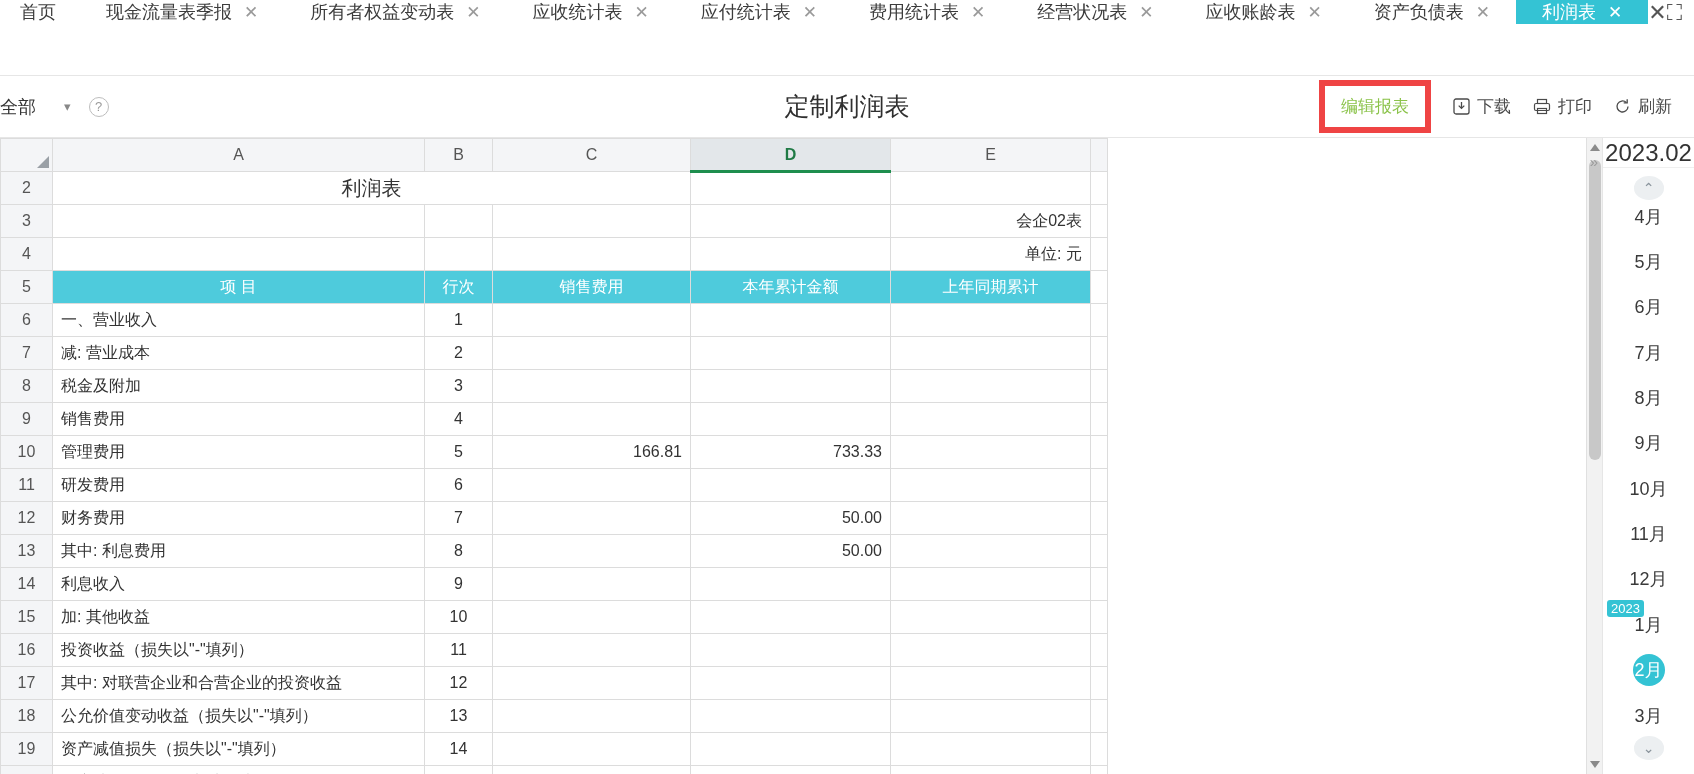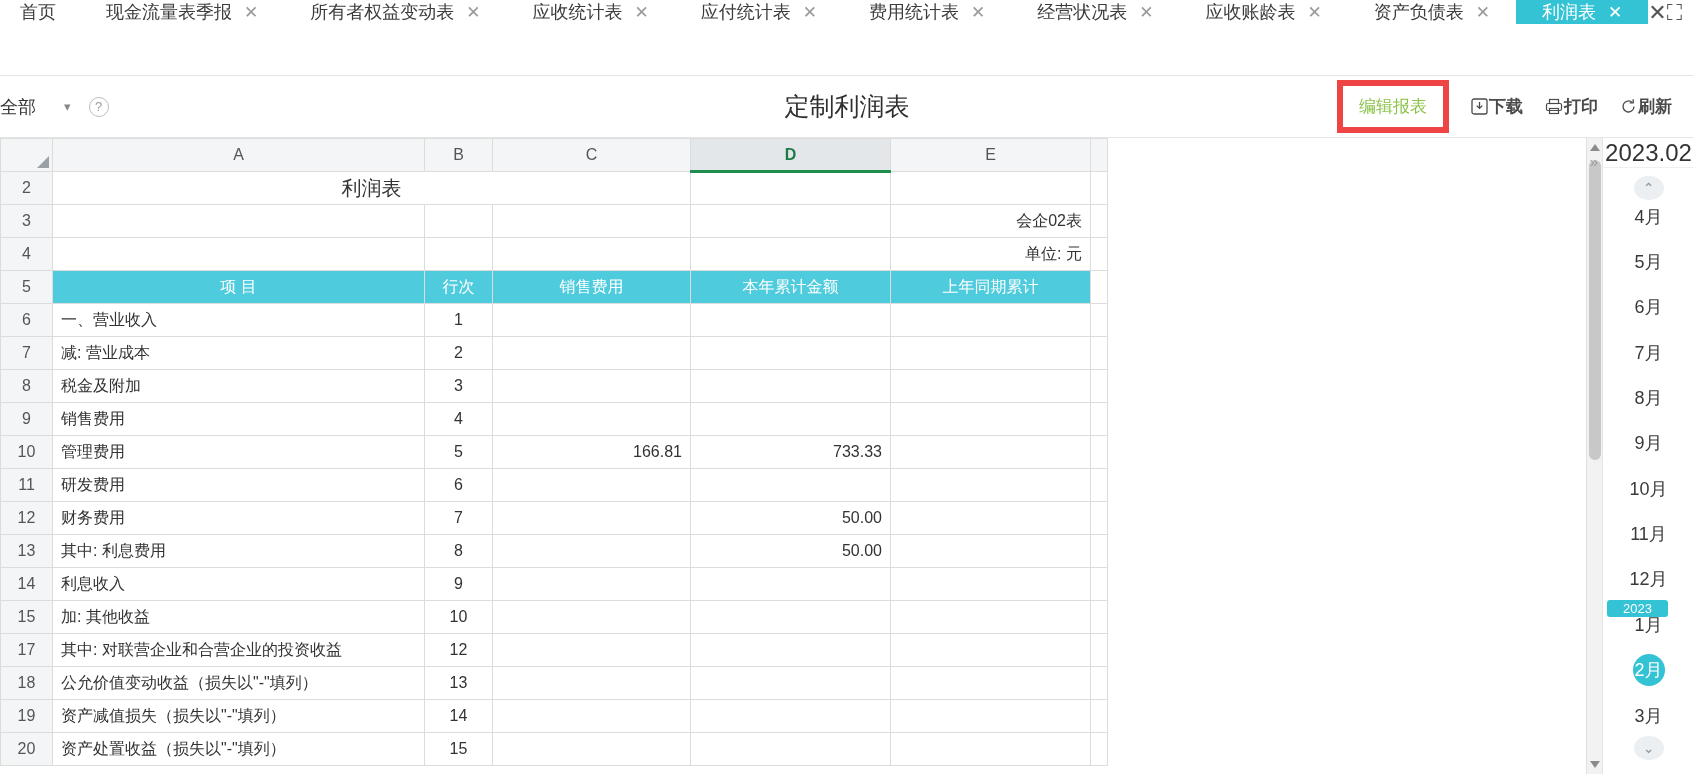--- a/index.html
+++ b/index.html
@@ -100,25 +100,24 @@
     background: #fff;
     border-radius: 0;
     font-size: 17px;
     padding: 9px 16px;
     cursor: pointer;
     font-family: "Liberation Sans", sans-serif;
     margin-left: 24px;
   }
   .tool-action {
     display: flex; align-items: center;
-    gap: 1px;
+    gap: 7px;
     font-size: 17px;
     color: #4a4a4a;
     cursor: pointer;
-    font-weight: bold;
   }
   .tool-action svg { display: block; }
 
   
   .sheet-wrap {
     position: relative;
     height: 636px;
     overflow: hidden;
     background: #ffffff;
   }
@@ -282,21 +281,21 @@
     z-index: 0;
   }
   .period-item span.lbl { position: relative; z-index: 1; }
   .year-badge {
     position: absolute;
     left: 4px; top: -12px;
     background: #34c3d4;
     color: #fff;
     font-size: 13px;
     border-radius: 3px;
-    padding: 1px 16px;
+    padding: 1px 4px;
     z-index: 2;
   }
 </style>
 </head>
 <body>
 
 <div id="app">
 
   <div class="tabbar">
     <div class="tab home">
@@ -520,20 +519,29 @@
       <tr>
         <td class="rowhead">15</td>
         <td class="ind1">加: 其他收益</td>
         <td class="center">10</td>
         <td class="right"></td>
         <td class="right"></td>
         <td class="right"></td>
         <td></td>
       </tr>
       <tr>
+        <td class="rowhead">16</td>
+        <td class="ind2">投资收益（损失以"-"填列）</td>
+        <td class="center">11</td>
+        <td class="right"></td>
+        <td class="right"></td>
+        <td class="right"></td>
+        <td></td>
+      </tr>
+      <tr>
         <td class="rowhead">17</td>
         <td class="ind3">其中: 对联营企业和合营企业的投资收益</td>
         <td class="center">12</td>
         <td class="right"></td>
         <td class="right"></td>
         <td class="right"></td>
         <td></td>
       </tr>
       <tr>
         <td class="rowhead">18</td>

